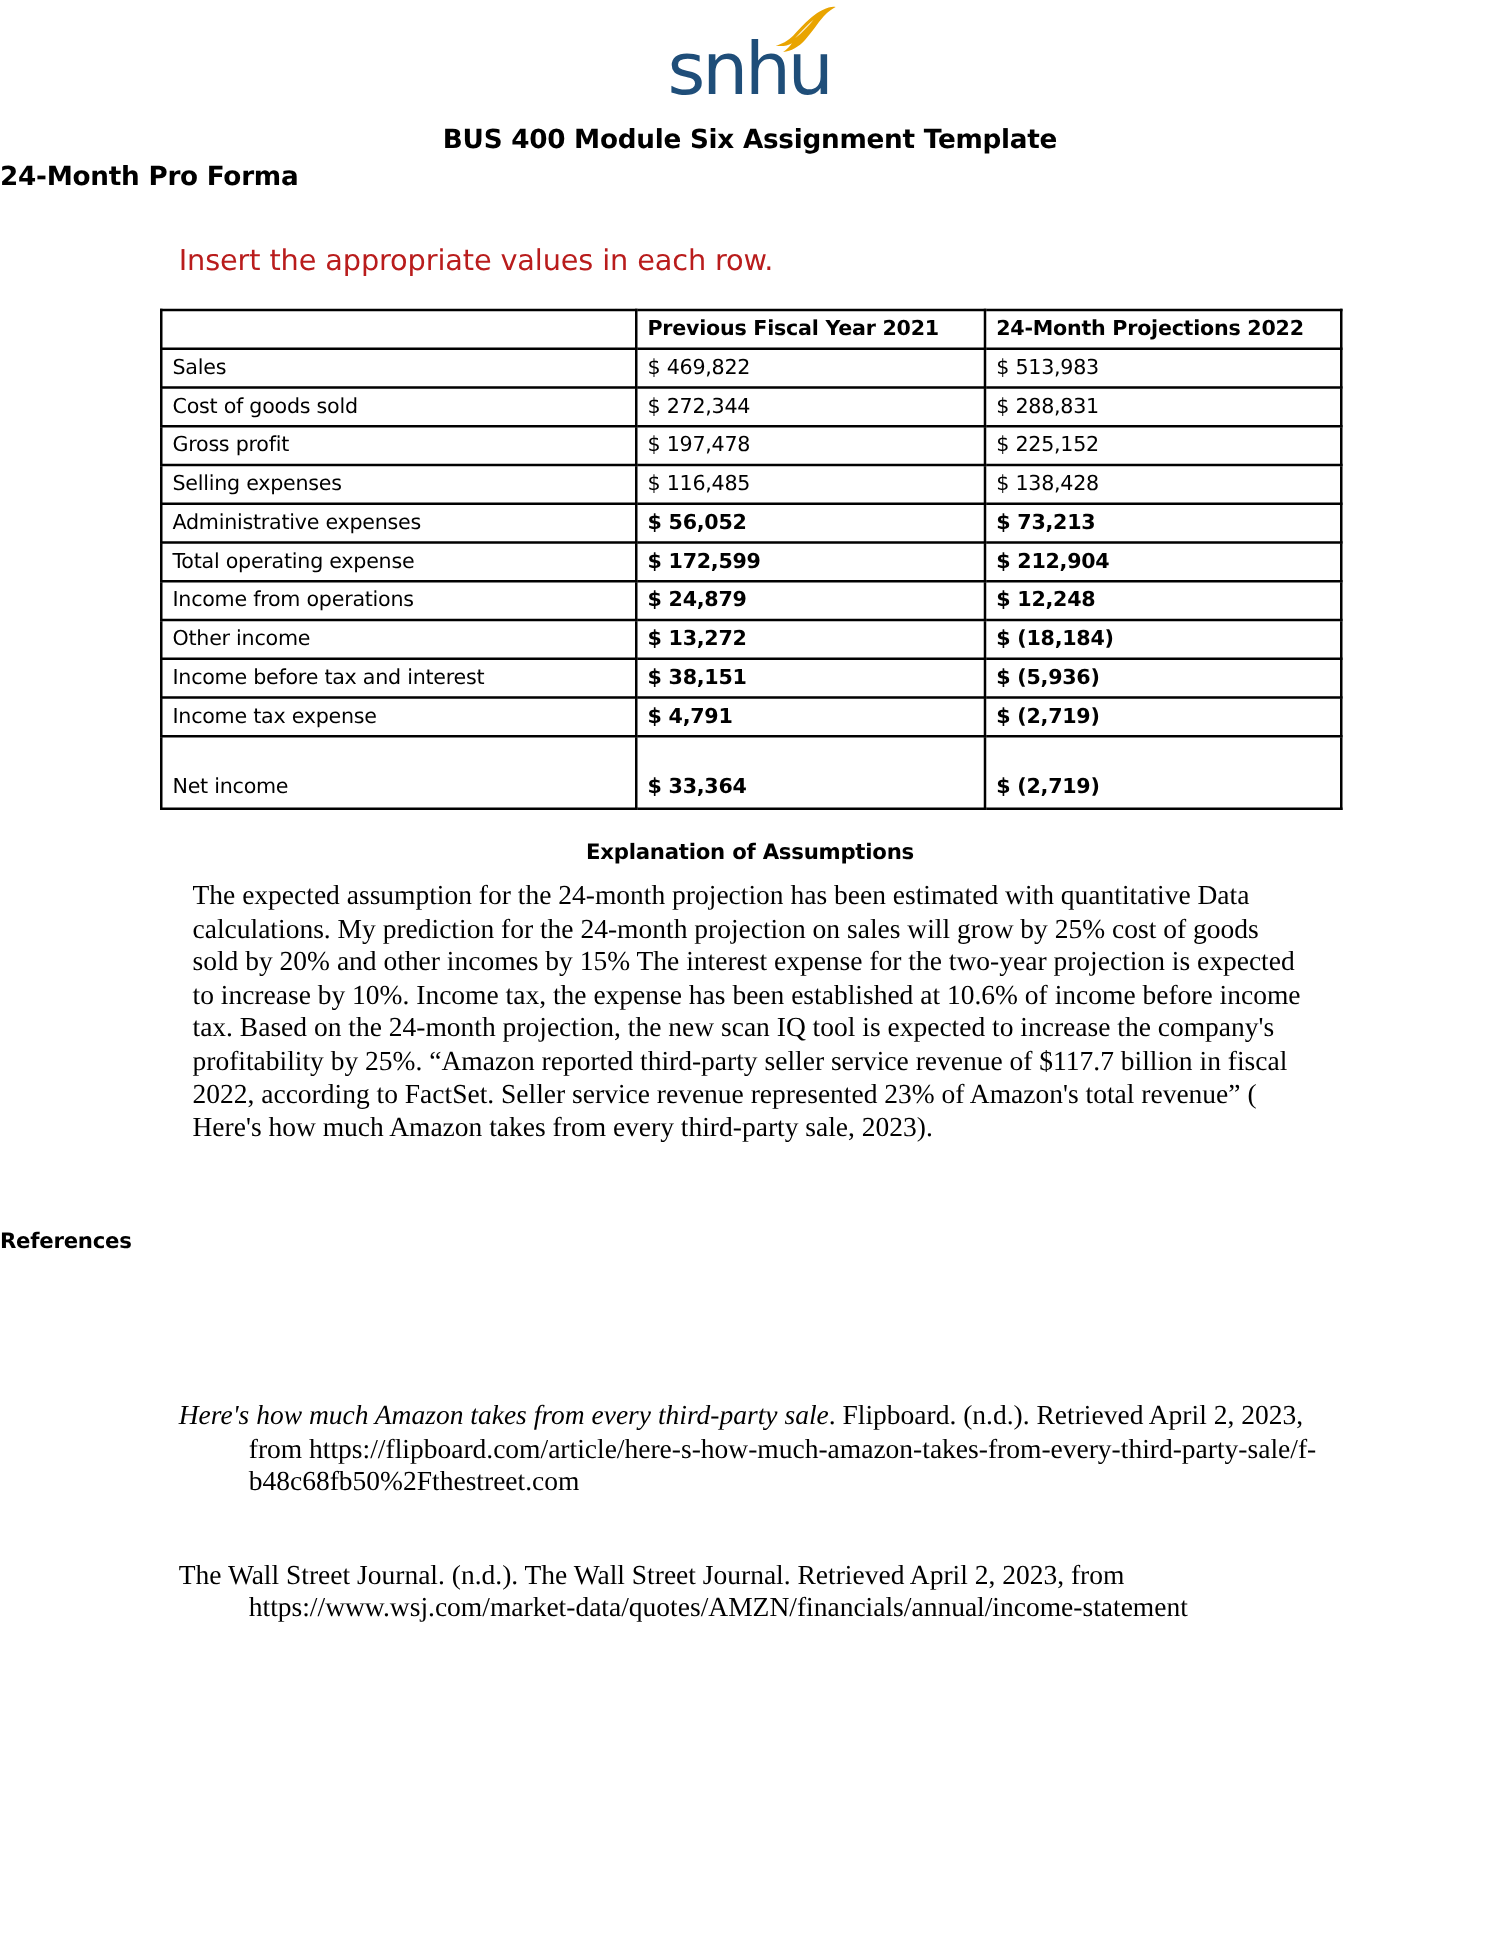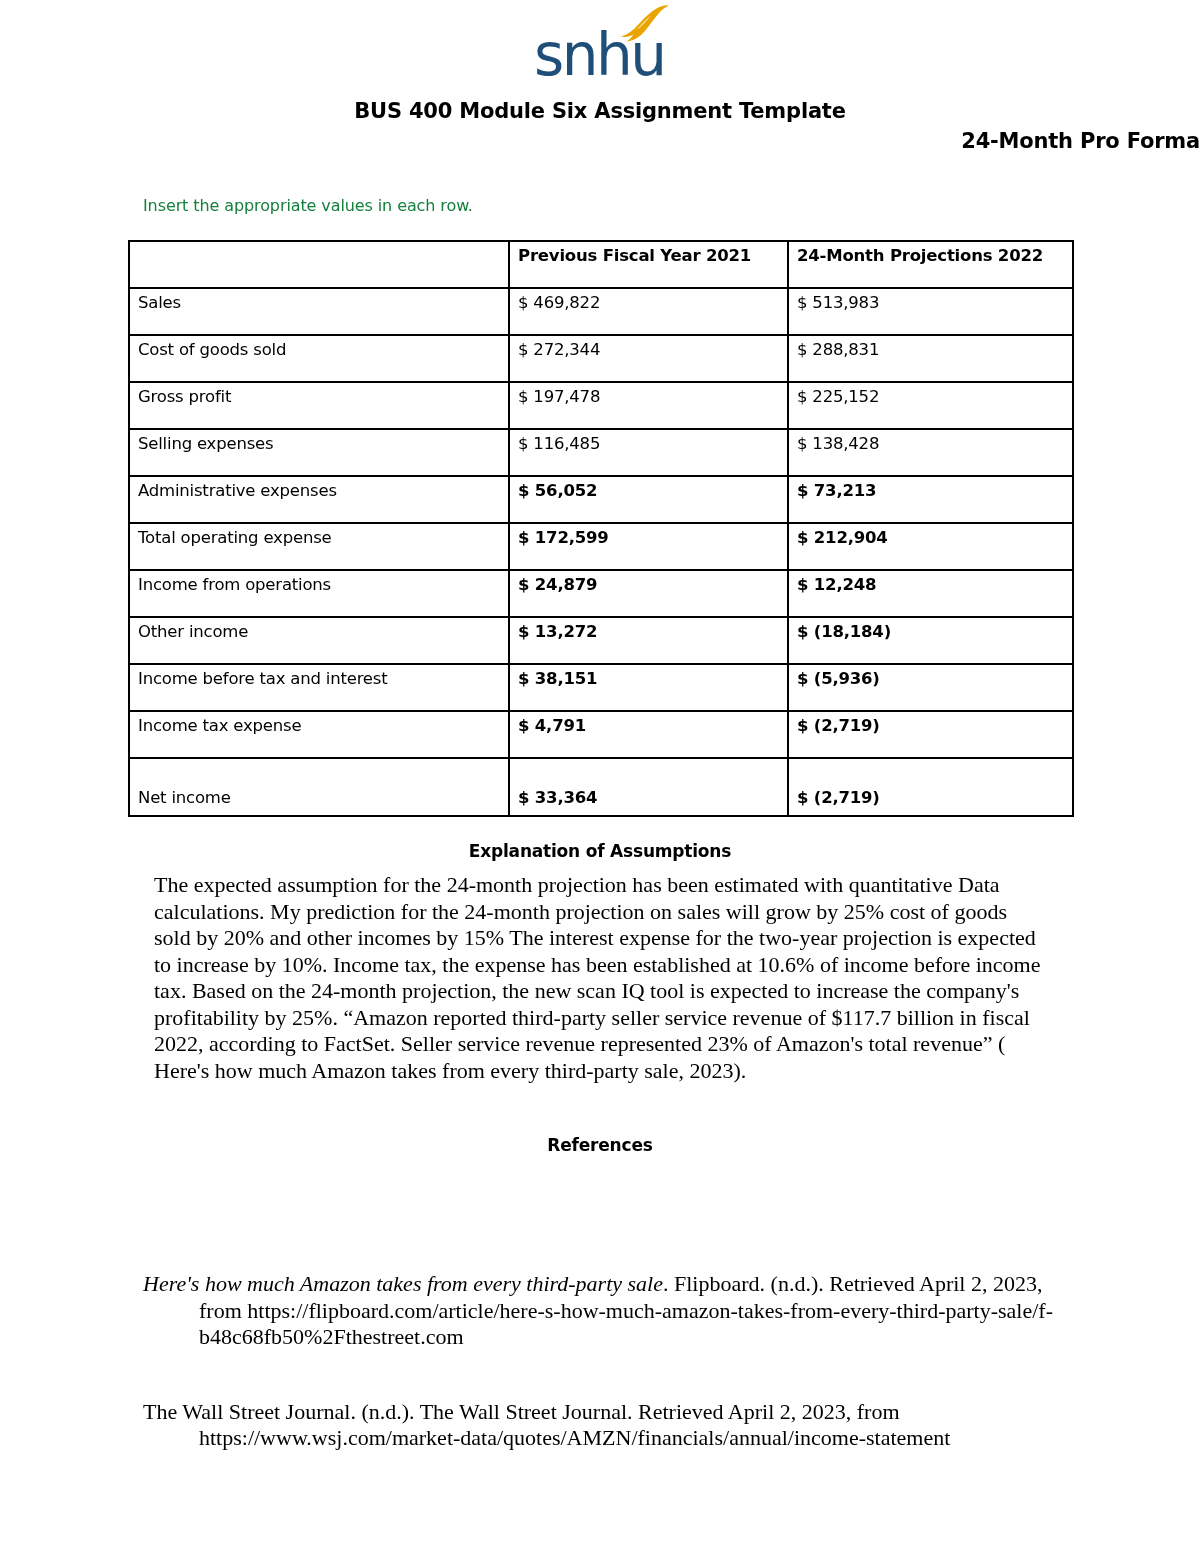--- a/index.html
+++ b/index.html
@@ -62,55 +62,55 @@
     text-align: center;
     font-family: "DejaVu Sans", sans-serif;
     font-weight: 700;
     font-size: 21px;
     line-height: 30px;
     color: #000;
     margin-top: 18px;
     letter-spacing: -0.2px;
   }
   .doc-subtitle {
-    text-align: right;
+    text-align: left;
     font-family: "DejaVu Sans", sans-serif;
     font-weight: 700;
     font-size: 21px;
     line-height: 30px;
     color: #000;
     letter-spacing: -0.2px;
   }
 
   .instruction {
     margin: 40px 0 0 143px;
     font-family: "DejaVu Sans", sans-serif;
-    font-size: 16px;
-    color: #15803d;
+    font-size: 23px;
+    color: #b91c1c;
     letter-spacing: -0.1px;
   }
 
   
   .table-wrap {
     margin: 25px 0 0 128px;
     width: 944px;
   }
   table.proforma {
     border-collapse: collapse;
     width: 944px;
     table-layout: fixed;
     font-family: "DejaVu Sans", sans-serif;
   }
   table.proforma col.c-label { width: 380px; }
   table.proforma col.c-prev  { width: 279px; }
   table.proforma col.c-proj  { width: 285px; }
 
   table.proforma td, table.proforma th {
     border: 2px solid #000000;
-    padding: 3px 8px 20px 8px;
+    padding: 3px 8px 4px 8px;
     font-size: 16.5px;
     line-height: 22px;
     text-align: left;
     vertical-align: middle;
     letter-spacing: -0.2px;
     height: 26px;
     box-sizing: border-box;
   }
   table.proforma th {
     font-weight: 700;
@@ -139,25 +139,25 @@
     font-family: "Liberation Serif", "DejaVu Serif", serif;
     font-size: 22px;
     line-height: 26.5px;
     color: #000;
     margin: 2px 143px 0 143px;
     text-align: left;
   }
   .prose p { margin: 11px; }
 
   .ref-head {
-    text-align: center;
+    text-align: left;
     font-family: "DejaVu Sans", sans-serif;
     font-weight: 700;
     font-size: 17px;
-    margin-top: 51px;
+    margin-top: 68px;
     letter-spacing: -0.2px;
   }
   .references {
     margin: 26px 143px 0 143px;
     font-family: "Liberation Serif", "DejaVu Serif", serif;
     font-size: 22px;
     line-height: 26.5px;
     color: #000;
   }
   .ref-item {

